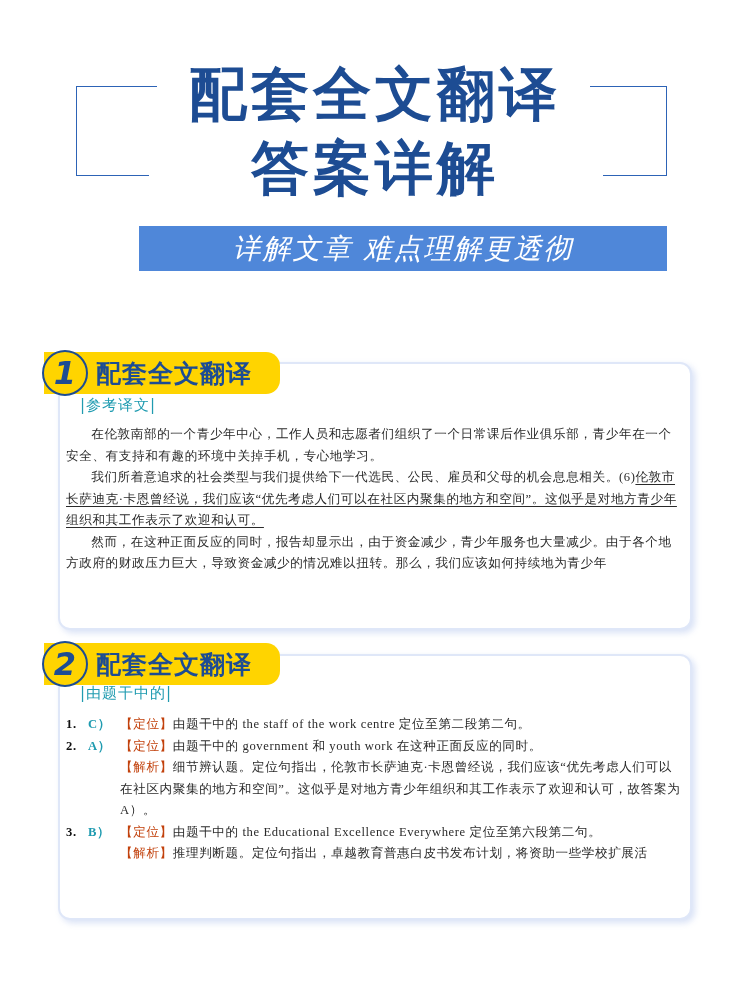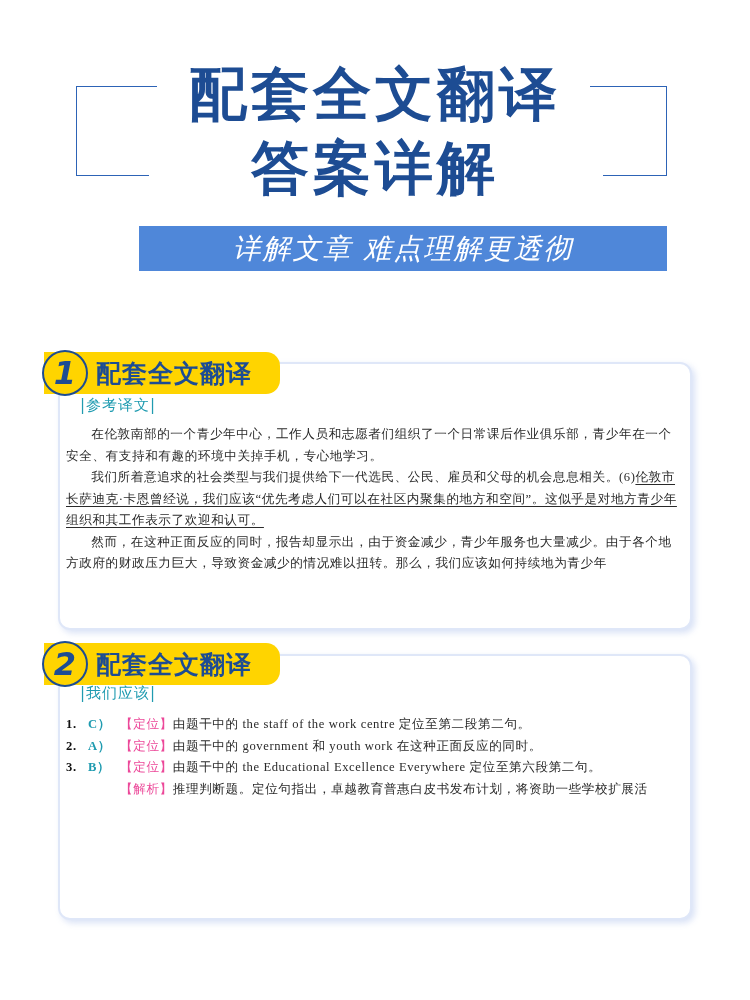--- a/index.html
+++ b/index.html
@@ -62,21 +62,21 @@
   .trans { top: 424px; height: 204px; overflow: hidden; }
   .trans p { text-indent: 2em; }
   .u { text-decoration: underline; text-underline-offset: 3px; }
 
   .answers { top: 714px; height: 204px; overflow: hidden; }
   .ans-row { display: flex; }
   .ans-num { width: 22px; font-weight: bold; color: #111; }
   .ans-letter { width: 32px; color: #1f9bb0; font-weight: bold; }
   .ans-body { flex: 1; }
   .ans-indent { padding-left: 54px; }
-  .lbl { color: #ec4899; }
+  .lbl { color: #c2410c; }
 </style>
 </head>
 <body>
 
 <div class="frame-line" style="left:76px;top:86px;width:81px;height:1px;"></div>
 <div class="frame-line" style="left:76px;top:86px;width:1px;height:90px;"></div>
 <div class="frame-line" style="left:76px;top:175px;width:73px;height:1px;"></div>
 <div class="frame-line" style="left:590px;top:86px;width:77px;height:1px;"></div>
 <div class="frame-line" style="left:666px;top:86px;width:1px;height:90px;"></div>
 <div class="frame-line" style="left:603px;top:175px;width:64px;height:1px;"></div>
@@ -96,36 +96,37 @@
   <p>在伦敦南部的一个青少年中心，工作人员和志愿者们组织了一个日常课后作业俱乐部，青少年在一个安全、有支持和有趣的环境中关掉手机，专心地学习。</p>
   <p><span>我们所着意追求的社会类型与我们提供给下一代选民、公民、雇员和父母的机会息息相关。(6)</span><span class="u">伦敦市长萨迪克·卡恩曾经说，我们应该“优先考虑人们可以在社区内聚集的地方和空间”。这似乎是对地方青少年组织和其工作表示了欢迎和认可。</span></p>
   <p>然而，在这种正面反应的同时，报告却显示出，由于资金减少，青少年服务也大量减少。由于各个地方政府的财政压力巨大，导致资金减少的情况难以扭转。那么，我们应该如何持续地为青少年</p>
 </div>
 
 <div class="card card2"></div>
 <div class="badge badge2">
   <div class="badge-circle">2</div>
   <span class="badge-text">配套全文翻译</span>
 </div>
-<div class="section-tag tag2">|我们应该|</div>
+<div class="section-tag tag2">|由题干中的|</div>
 
 <div class="body-text answers">
   <div>
     <div class="ans-row">
       <span class="ans-num">1.</span>
       <span class="ans-letter">C）</span>
       <span class="ans-body"><span class="lbl">【定位】</span><span>由题干中的 the staff of the work centre 定位至第二段第二句。</span></span>
     </div>
   </div>
   <div>
     <div class="ans-row">
       <span class="ans-num">2.</span>
       <span class="ans-letter">A）</span>
       <span class="ans-body"><span class="lbl">【定位】</span><span>由题干中的 government 和 youth work 在这种正面反应的同时。</span></span>
     </div>
+    <div class="ans-indent"><span class="lbl">【解析】</span><span>细节辨认题。定位句指出，伦敦市长萨迪克·卡恩曾经说，我们应该“优先考虑人们可以在社区内聚集的地方和空间”。这似乎是对地方青少年组织和其工作表示了欢迎和认可，故答案为 A）。</span></div>
   </div>
   <div>
     <div class="ans-row">
       <span class="ans-num">3.</span>
       <span class="ans-letter">B）</span>
       <span class="ans-body"><span class="lbl">【定位】</span><span>由题干中的 the Educational Excellence Everywhere 定位至第六段第二句。</span></span>
     </div>
     <div class="ans-indent"><span class="lbl">【解析】</span><span>推理判断题。定位句指出，卓越教育普惠白皮书发布计划，将资助一些学校扩展活</span></div>
   </div>
 </div>

